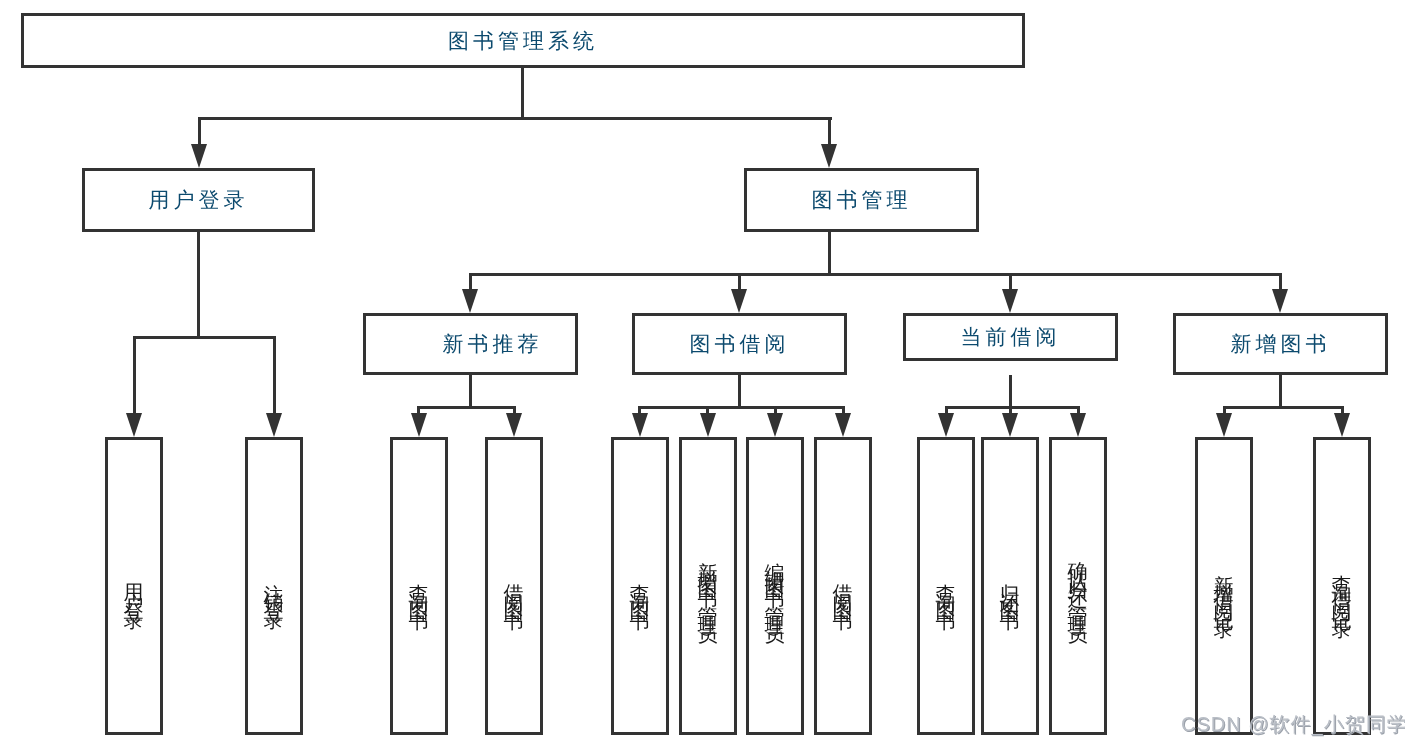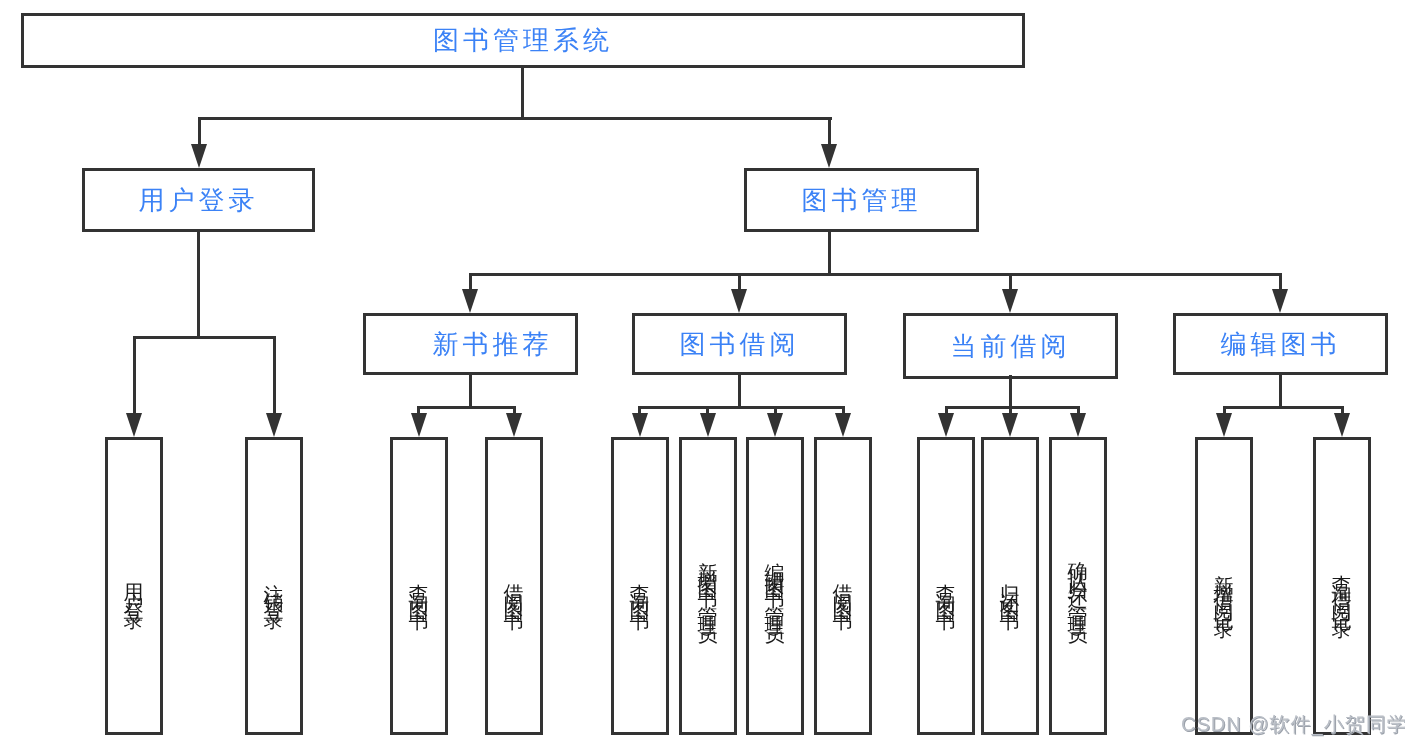--- a/index.html
+++ b/index.html
@@ -5,21 +5,21 @@
   html,body{margin:0;padding:0;background:#ffffff;}
   #canvas{
     position:relative;width:1405px;height:747px;background:#ffffff;overflow:hidden;
     font-family:"Liberation Sans","DejaVu Sans",sans-serif;color:#1a1a1a;
   }
   .box{
     position:absolute;box-sizing:border-box;border:3px solid #333333;background:#ffffff;
     display:flex;align-items:center;justify-content:center;
   }
   .hlabel{
-    font-size:26px;letter-spacing:4px;white-space:nowrap;color:#3b82f6;
+    font-size:21px;letter-spacing:4px;white-space:nowrap;color:#0c4a6e;
   }
   .leaf .vlabel{
     writing-mode:vertical-rl;text-orientation:mixed;
     font-size:20px;letter-spacing:9px;line-height:1;color:#1a1a1a;
   }
   .line{position:absolute;background:#333333;}
   .arrow{
     position:absolute;width:0;height:0;
     border-left:8px solid transparent;border-right:8px solid transparent;
     border-top:24px solid #333333;
@@ -48,26 +48,26 @@
   </div>
 
   <div class="box" style="left:363px;top:313px;width:215px;height:62px;padding-left:44px;">
     <span class="hlabel">新书推荐</span>
   </div>
 
   <div class="box" style="left:632px;top:313px;width:215px;height:62px;justify-content:center;">
     <span class="hlabel">图书借阅</span>
   </div>
 
-  <div class="box" style="left:903px;top:313px;width:215px;height:66px;">
+  <div class="box" style="left:903px;top:313px;width:215px;height:48px;">
     <span class="hlabel">当前借阅</span>
   </div>
 
   <div class="box" style="left:1173px;top:313px;width:215px;height:62px;">
-    <span class="hlabel">编辑图书</span>
+    <span class="hlabel">新增图书</span>
   </div>
 
   <div class="box leaf" style="left:105px;top:437px;width:58px;height:298px;">
     <span class="vlabel">用户登录</span>
   </div>
 
   <div class="box leaf" style="left:245px;top:437px;width:58px;height:298px;">
     <span class="vlabel">注销登录</span>
   </div>
 

